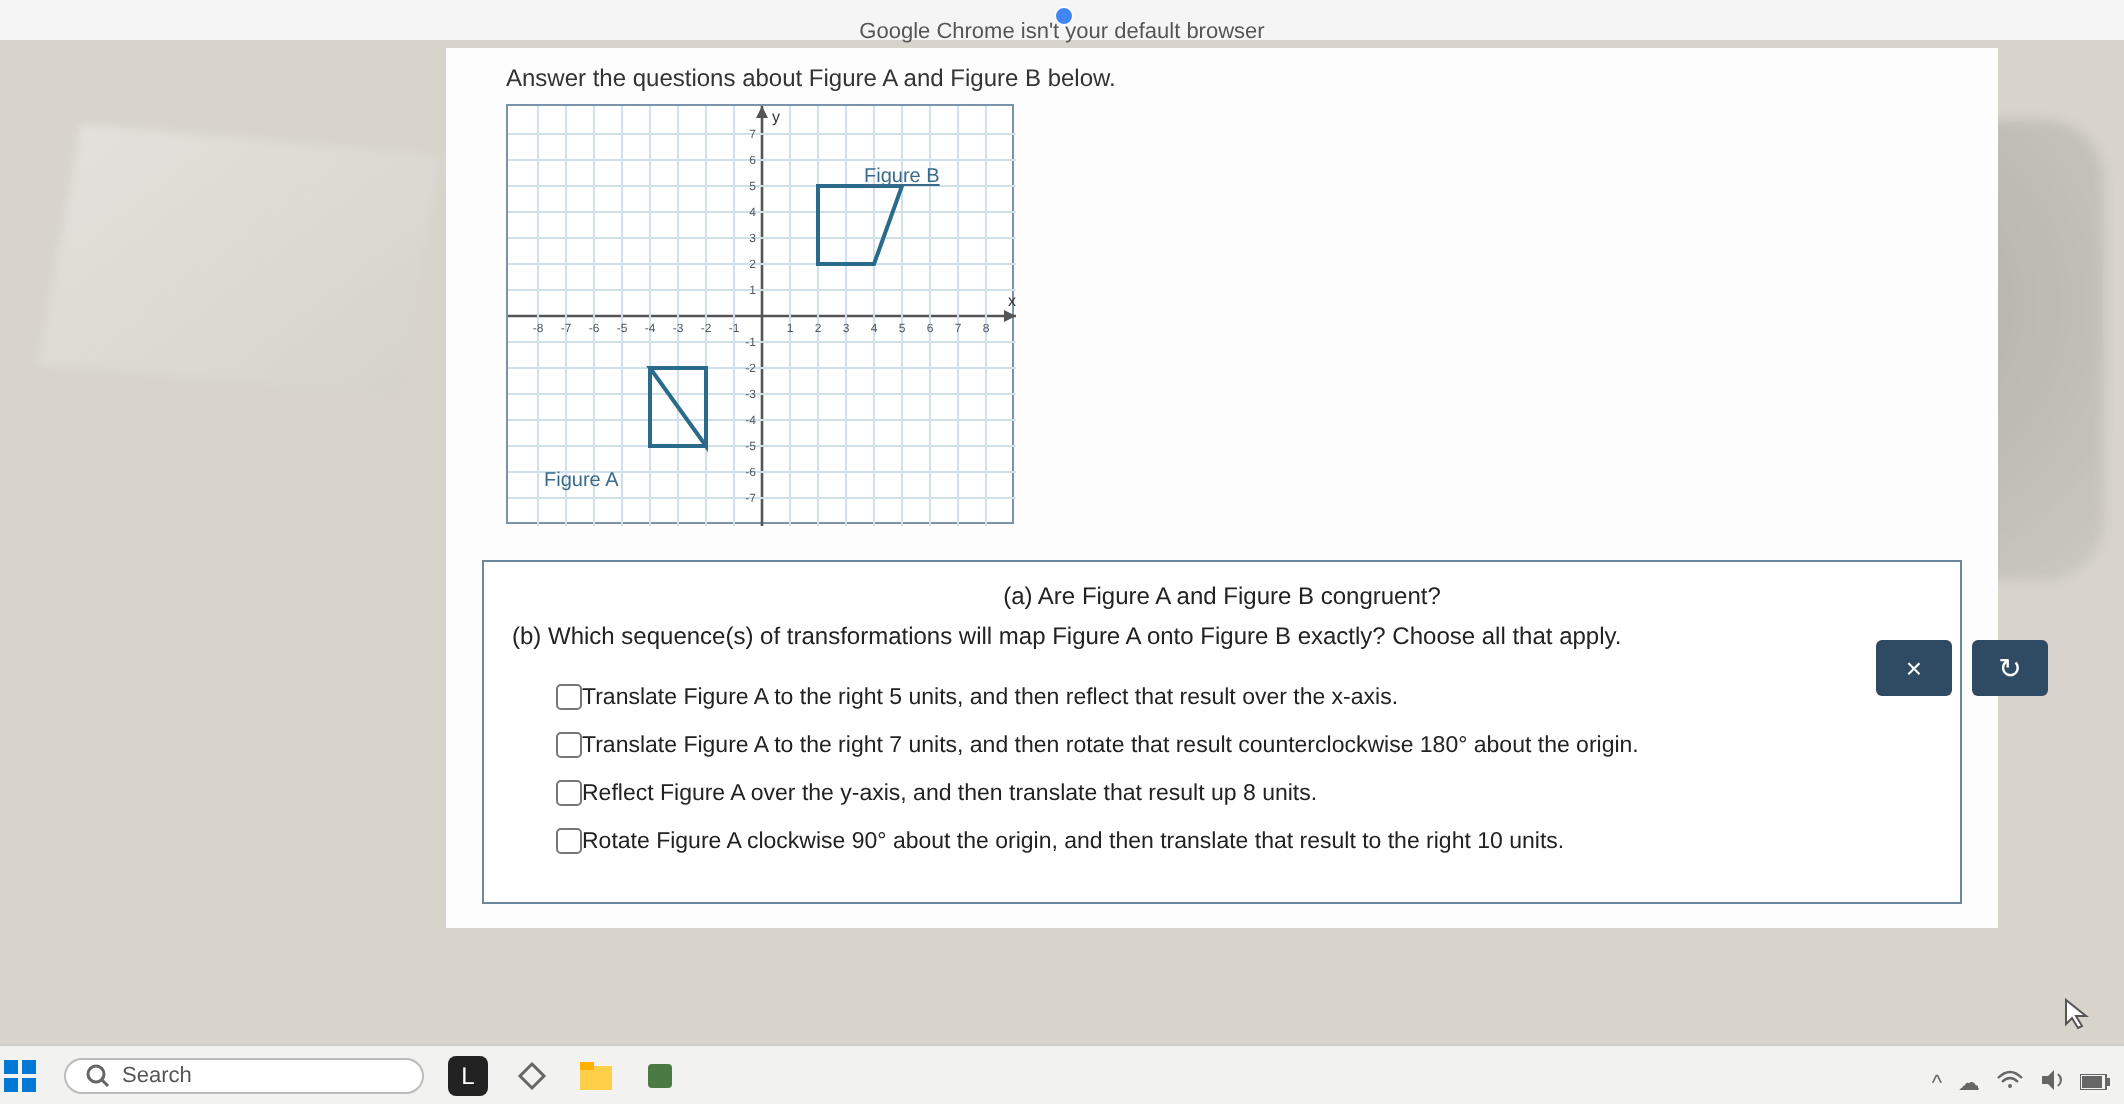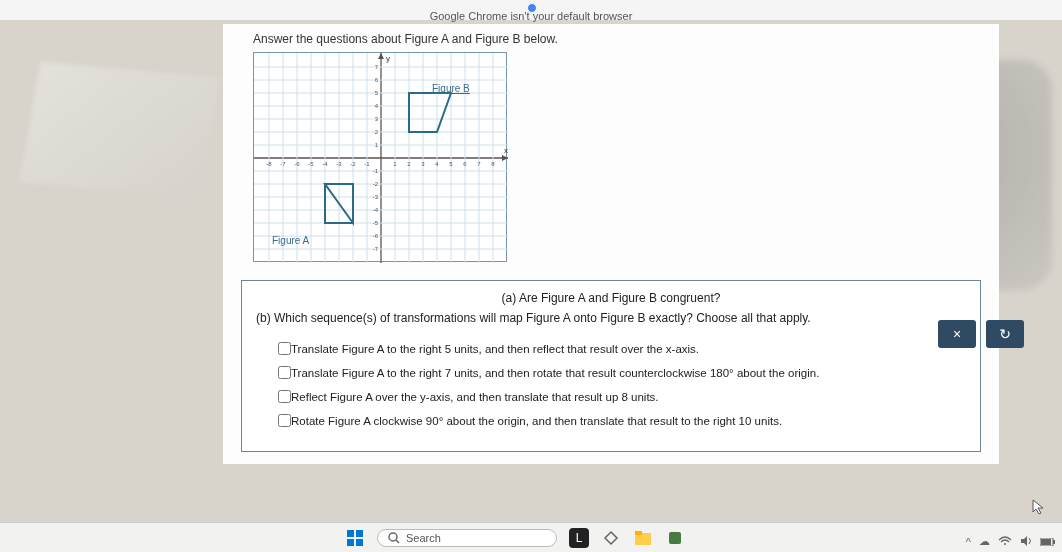--- a/index.html
+++ b/index.html
@@ -93,21 +93,20 @@
       cursor: pointer;
       border:none;
     }
     .taskbar {
       position: absolute;
       bottom: 0; left: 0; right: 0;
       height: 30px;
       background: rgba(245,245,245,0.9);
       display: flex;
       align-items: center;
-      justify-content: center;
       gap: 12px;
       border-top: 1px solid #ccc;
     }
     .searchbox {
       display: flex; align-items: center;
       background: #fff;
       border: 1px solid #bbb;
       border-radius: 14px;
       padding: 2px 10px;
       font-size: 11px;

